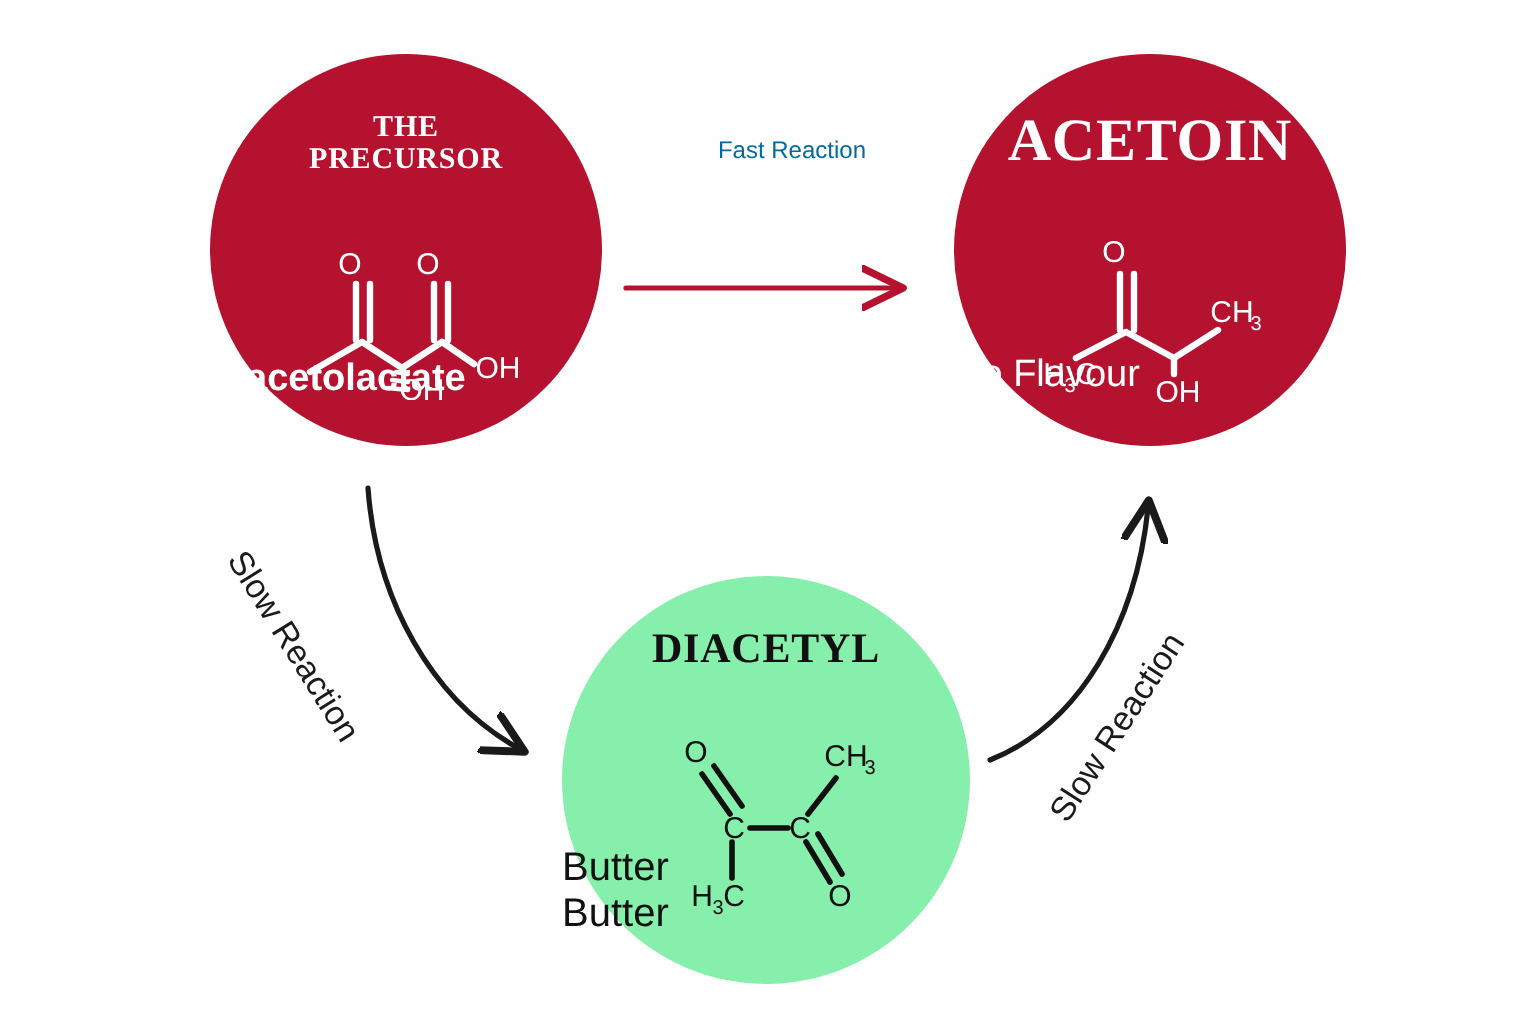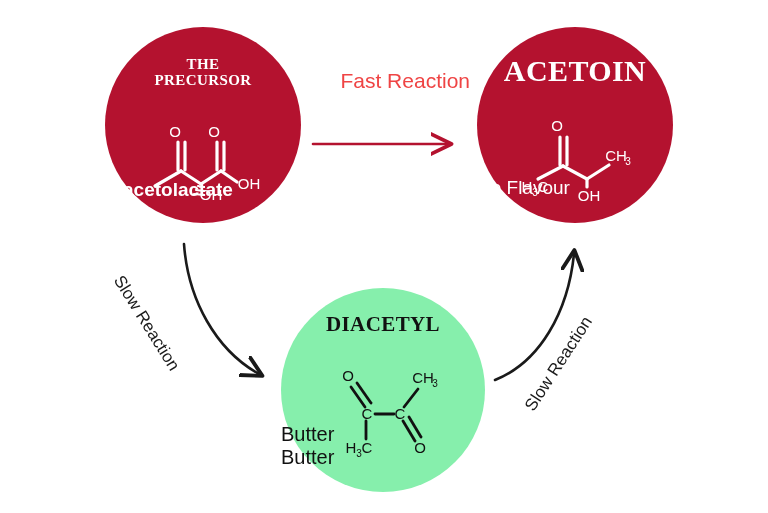--- a/index.html
+++ b/index.html
@@ -110,23 +110,23 @@
   .edge-label {
     position: absolute;
     white-space: nowrap;
     font-family: "Liberation Sans", sans-serif;
   }
 
   #label-fast {
     left: 322px;
     top: 68px;
     width: 148px;
-    text-align: right;
-    color: #ef4444;
-    font-size: 21px;
+    text-align: center;
+    color: #0369a1;
+    font-size: 12px;
     line-height: 1.28;
   }
 
   #label-slow-left {
     left: 126px;
     top: 272px;
     color: #1a1a1a;
     font-size: 17px;
     transform: rotate(58deg);
     transform-origin: left top;

